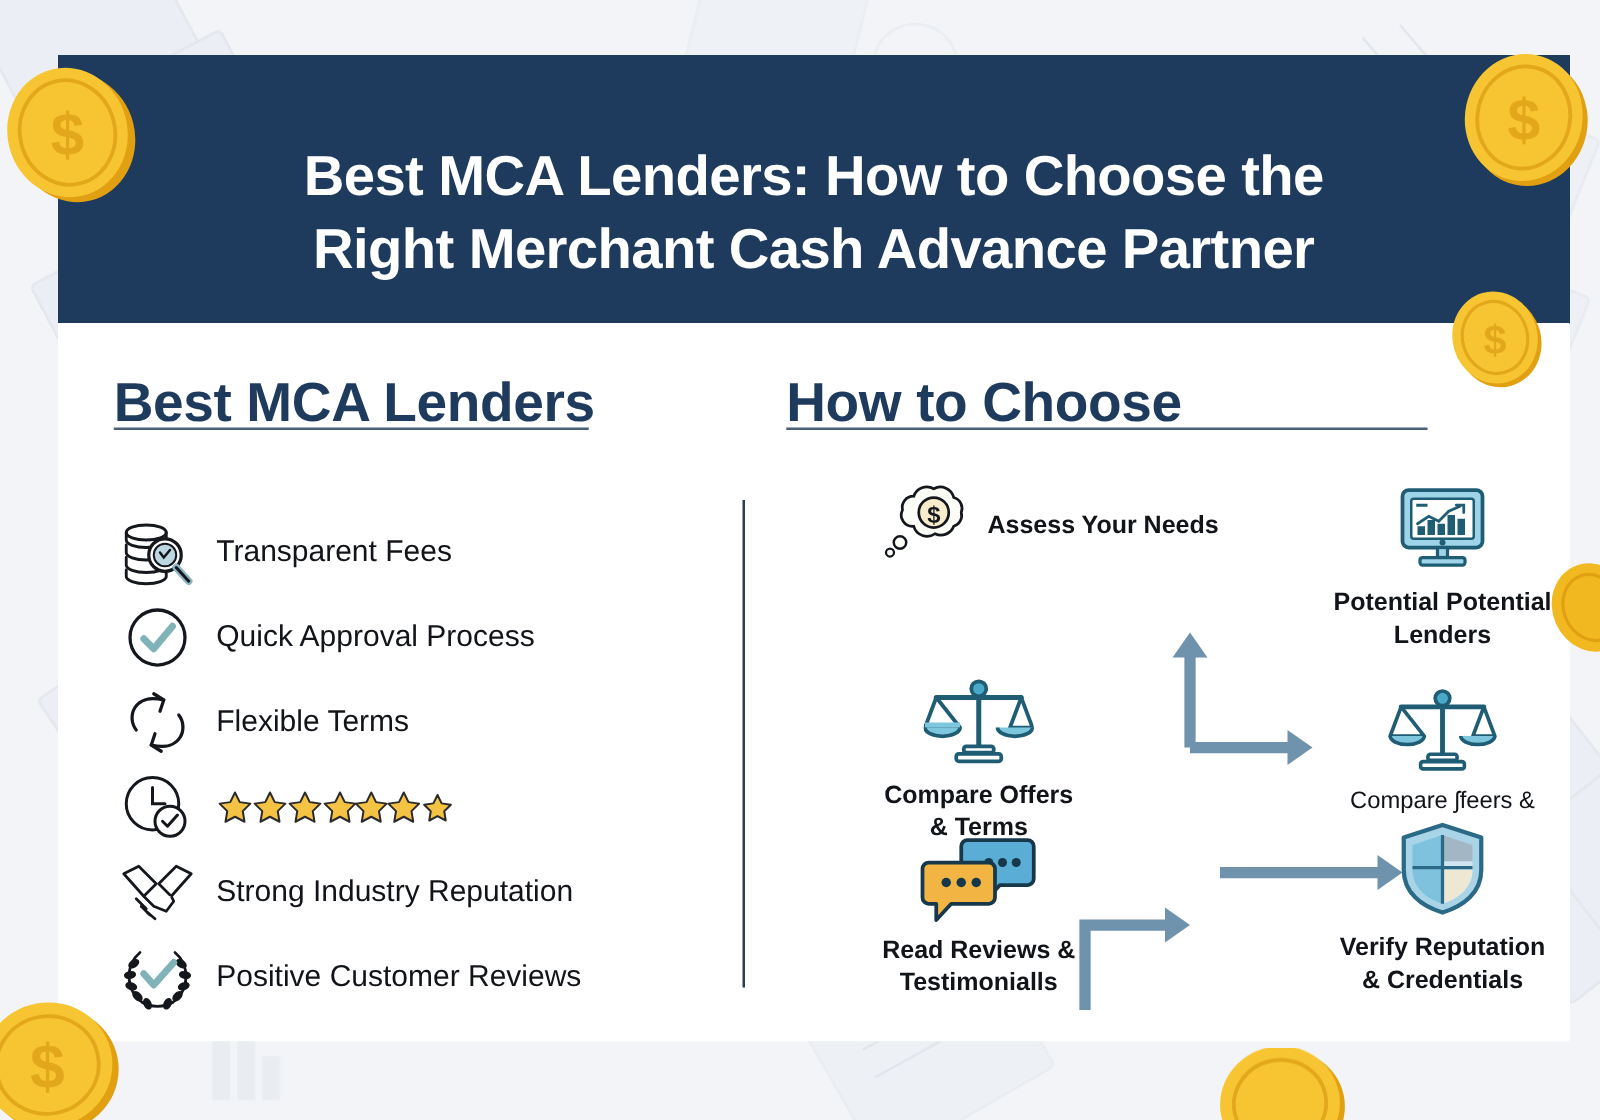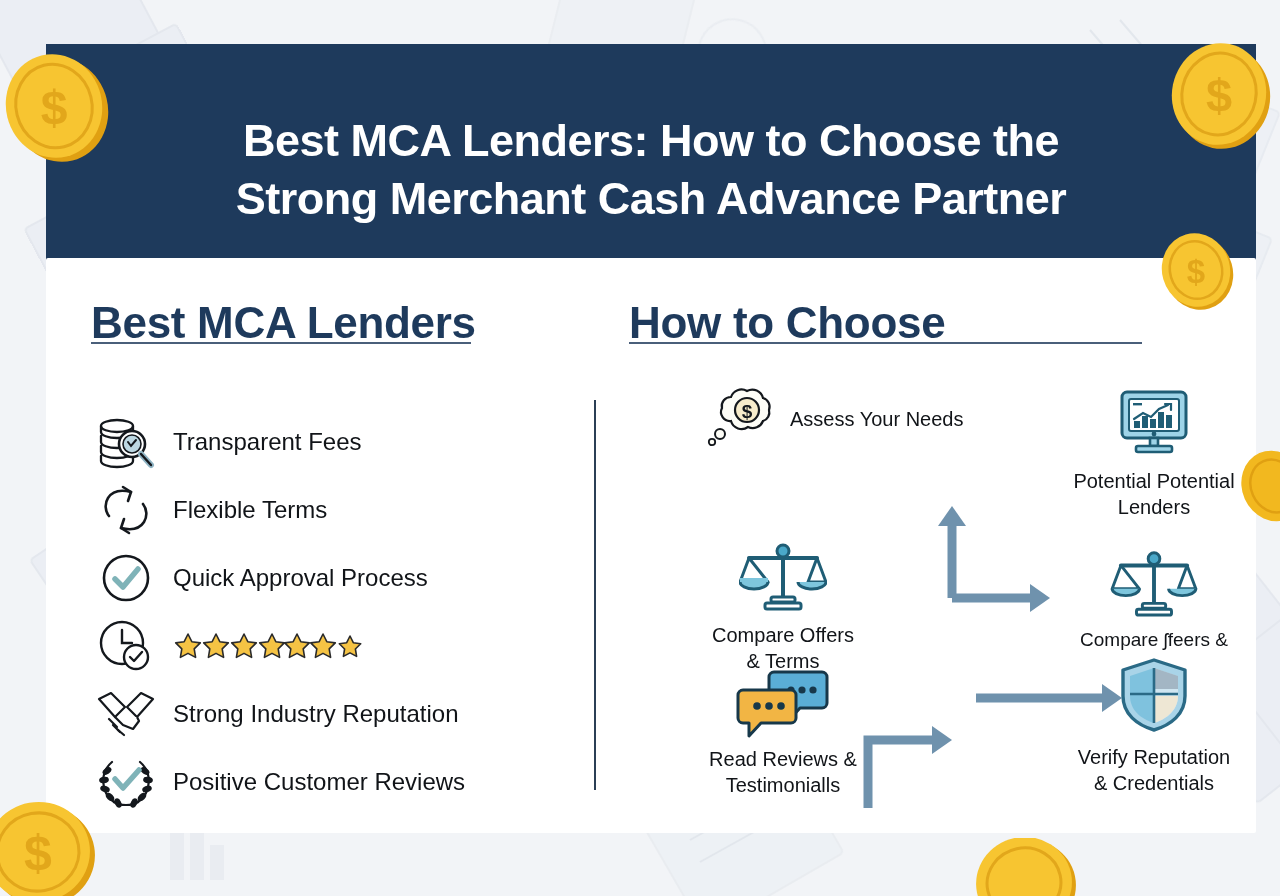--- a/index.html
+++ b/index.html
@@ -50,21 +50,21 @@
   .lrow .ic { width:70px; flex:0 0 70px; display:flex; align-items:center;
               justify-content:center; }
   .lrow .lb { font-size:24px; color:#111418; white-space:nowrap; }
 
   .stars { display:flex; gap:2px; align-items:center; }
 
   
   #right-flow { position:absolute; left:560px; top:120px; width:640px; height:430px; }
   .node { position:absolute; }
   .node .cap {
-    font-size:20px; color:#111418; font-weight:normal; text-align:center;
+    font-size:20px; color:#111418; font-weight:bold; text-align:center;
     line-height:1.3; white-space:nowrap;
   }
   .node .cap.nb { font-weight:normal; }
   .arrowsvg { position:absolute; left:0; top:0; }
 </style>
 </head>
 <body>
 
 <svg id="bg" width="1280" height="896" viewBox="0 0 1280 896">
   <rect width="1280" height="896" fill="#f2f4f7"></rect>
@@ -141,21 +141,21 @@
 </svg>
 
 <svg class="coin" style="left:972px; top:838px;" width="110" height="64" viewBox="0 0 110 64">
   <ellipse cx="56" cy="48" rx="48" ry="46" fill="#e0a012" transform="rotate(-12 56 48)"></ellipse>
   <ellipse cx="52" cy="45" rx="48" ry="46" fill="#f7c531" transform="rotate(-12 52 45)"></ellipse>
   <ellipse cx="52" cy="45" rx="37" ry="35" fill="none" stroke="#e2a71b" stroke-width="3" transform="rotate(-12 52 45)"></ellipse>
 </svg>
 
 <div id="header">
   <div class="ttl">Best MCA Lenders: How to Choose the</div>
-  <div class="ttl">Strong Merchant Cash Advance Partner</div>
+  <div class="ttl">Right Merchant Cash Advance Partner</div>
 </div>
 
 <div id="card">
 
   <div class="col-head" style="left:45px; top:40px;">Best MCA Lenders</div>
   <div class="col-rule" style="left:45px; top:84px; width:380px;"></div>
 
   <div class="col-head" style="left:583px; top:40px;">How to Choose</div>
   <div class="col-rule" style="left:583px; top:84px; width:513px;"></div>
 
@@ -178,40 +178,40 @@
           <path d="M33 28l3 4 5-6" fill="none" stroke="#14181d" stroke-width="2" stroke-linecap="round"></path>
           <path d="M46 40l10 11" stroke="#8fb4c4" stroke-width="6" stroke-linecap="round"></path>
           <path d="M46 40l10 11" stroke="#14181d" stroke-width="2.4" stroke-linecap="round" fill="none"></path>
         </svg>
       </span>
       <span class="lb">Transparent Fees</span>
     </div>
 
     <div class="lrow">
       <span class="ic">
+        <svg width="52" height="52" viewBox="0 0 52 52">
+          <circle cx="26" cy="26" r="22" fill="none" stroke="#14181d" stroke-width="2.6"></circle>
+          <path d="M15 27 l8 8 l15 -18" fill="none" stroke="#7fb3b8" stroke-width="5.5" stroke-linecap="round" stroke-linejoin="round"></path>
+        </svg>
+      </span>
+      <span class="lb">Quick Approval Process</span>
+    </div>
+
+    <div class="lrow">
+      <span class="ic">
         <svg width="58" height="52" viewBox="0 0 58 52">
           <g fill="none" stroke="#14181d" stroke-width="2.6" stroke-linecap="round" stroke-linejoin="round">
             <path d="M34 8 C10 2 4 22 12 32"></path>
             <path d="M34 8 l-8 -5 M34 8 l-3 9"></path>
             <path d="M24 44 C48 50 54 30 46 20"></path>
             <path d="M24 44 l8 5 M24 44 l3 -9"></path>
           </g>
         </svg>
       </span>
       <span class="lb">Flexible Terms</span>
-    </div>
-
-    <div class="lrow">
-      <span class="ic">
-        <svg width="52" height="52" viewBox="0 0 52 52">
-          <circle cx="26" cy="26" r="22" fill="none" stroke="#14181d" stroke-width="2.6"></circle>
-          <path d="M15 27 l8 8 l15 -18" fill="none" stroke="#7fb3b8" stroke-width="5.5" stroke-linecap="round" stroke-linejoin="round"></path>
-        </svg>
-      </span>
-      <span class="lb">Quick Approval Process</span>
     </div>
 
     <div class="lrow">
       <span class="ic">
         <svg width="56" height="54" viewBox="0 0 56 54">
           <circle cx="24" cy="24" r="21" fill="none" stroke="#14181d" stroke-width="2.4"></circle>
           <path d="M24 11v13h10" fill="none" stroke="#14181d" stroke-width="2.4" stroke-linecap="round"></path>
           <circle cx="38" cy="38" r="12" fill="#ffffff" stroke="#14181d" stroke-width="2.4"></circle>
           <path d="M32 38l4 4 8-9" fill="none" stroke="#14181d" stroke-width="2.4" stroke-linecap="round" stroke-linejoin="round"></path>
         </svg>

